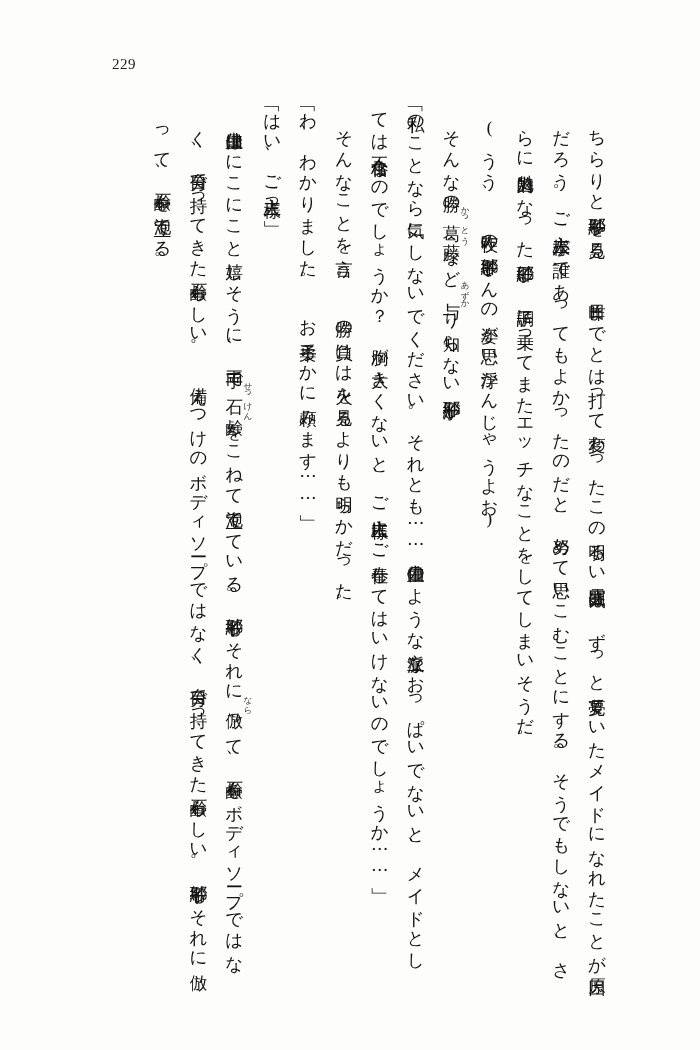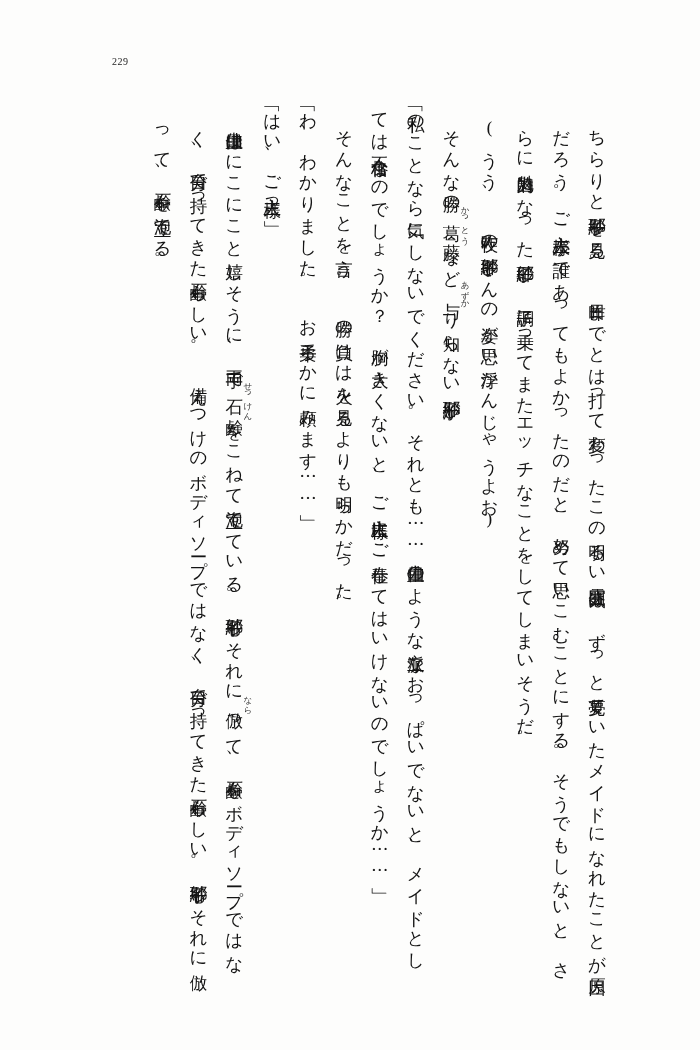--- a/index.html
+++ b/index.html
@@ -17,21 +17,21 @@
   .page {
     position: relative;
     width: 700px;
     height: 1050px;
     background: #fdfdfc;
   }
   .page-number {
     position: absolute;
     top: 56px;
     left: 112px;
-    font-size: 10px;
+    font-size: 15px;
     letter-spacing: 0.5px;
     color: #222;
     font-family: "Liberation Serif", "DejaVu Serif", serif;
   }
   
   .vtext {
     position: absolute;
     top: 100px;
     right: 86px;
     height: 880px;

